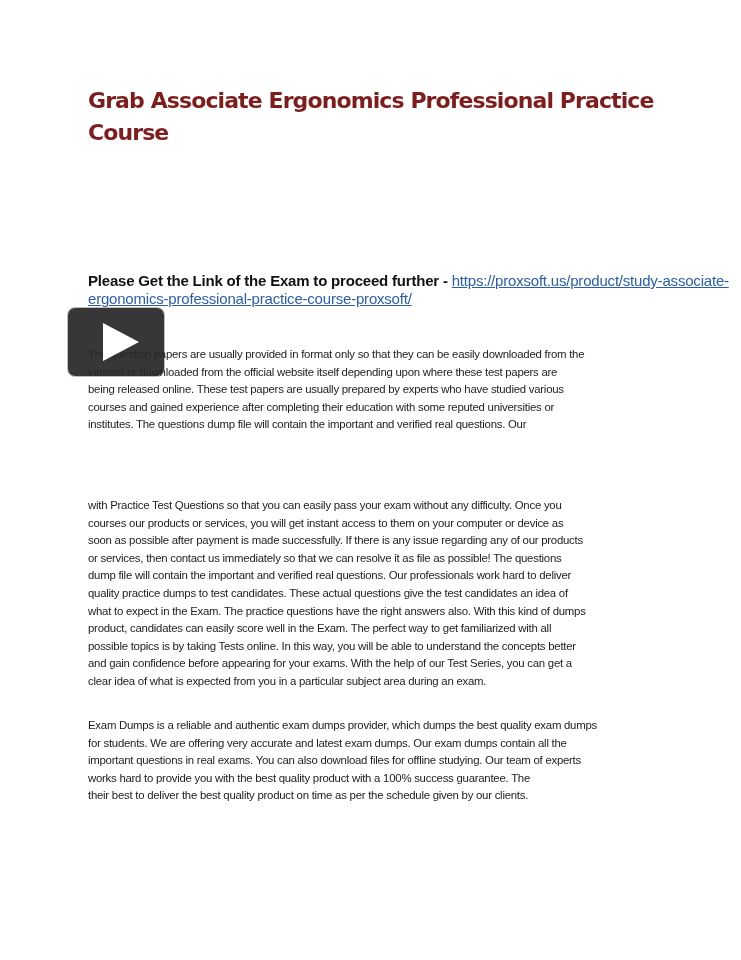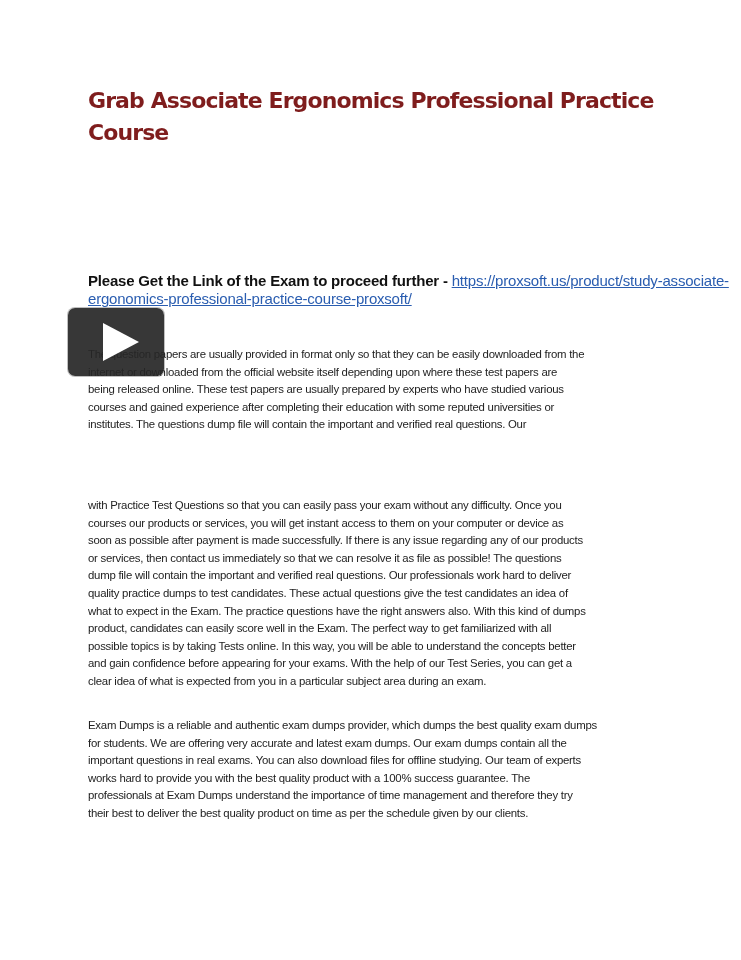--- a/index.html
+++ b/index.html
@@ -122,17 +122,16 @@
     <span class="line">possible topics is by taking Tests online. In this way, you will be able to understand the concepts better</span>
     <span class="line">and gain confidence before appearing for your exams. With the help of our Test Series, you can get a</span>
     <span class="line">clear idea of what is expected from you in a particular subject area during an exam.</span>
   </div>
 
   <div class="para" id="p3">
     <span class="line">Exam Dumps is a reliable and authentic exam dumps provider, which dumps the best quality exam dumps</span>
     <span class="line">for students. We are offering very accurate and latest exam dumps. Our exam dumps contain all the</span>
     <span class="line">important questions in real exams. You can also download files for offline studying. Our team of experts</span>
     <span class="line">works hard to provide you with the best quality product with a 100% success guarantee. The</span>
-    <span class="line">professionals at Exam Dumps understand the importance of time management and therefore they try</span>
     <span class="line">their best to deliver the best quality product on time as per the schedule given by our clients.</span>
   </div>
 
 </div>
 
 </body></html>

